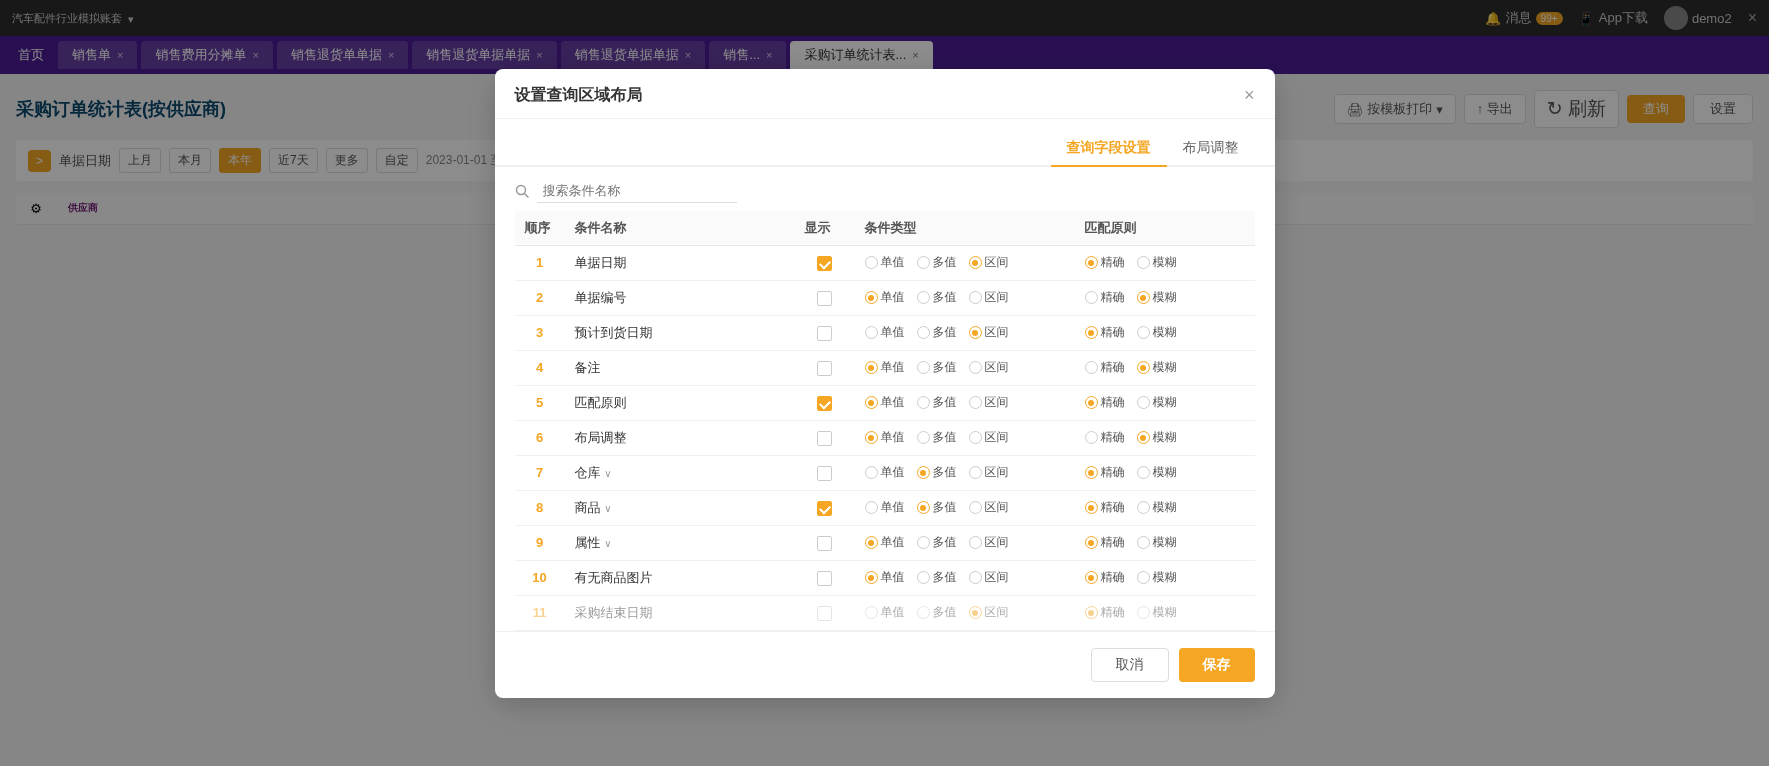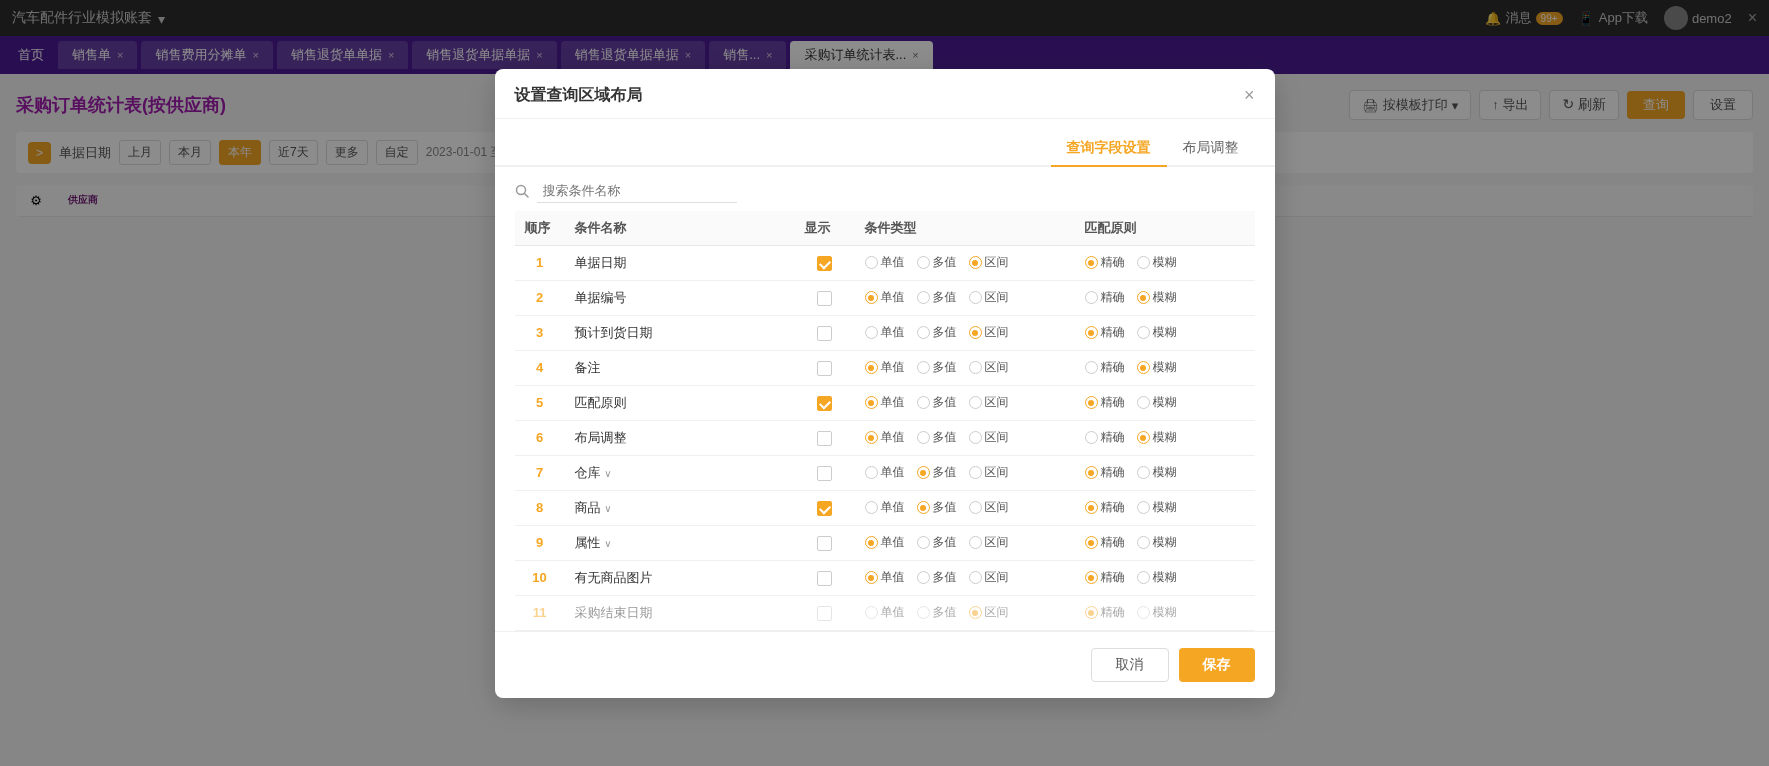--- a/index.html
+++ b/index.html
@@ -8,21 +8,21 @@
     
     .top-bar {
       background: #2d2d2d;
       height: 36px;
       display: flex;
       align-items: center;
       justify-content: space-between;
       padding: 0 12px;
       color: #ccc;
     }
-    .top-bar-left { font-size: 14px; display: flex; align-items: flex-end; gap: 6px; }
+    .top-bar-left { font-size: 11px; display: flex; align-items: flex-end; gap: 6px; }
     .top-bar-right { display: flex; align-items: center; gap: 16px; font-size: 13px; }
     .top-bar-right .badge {
       background: #f5a623; color: white; border-radius: 10px; padding: 1px 5px; font-size: 10px;
     }
     .close-x { color: #aaa; cursor: pointer; font-size: 16px; }
 
     
     .tab-bar {
       background: #4c1d95;
       height: 38px;
@@ -55,25 +55,25 @@
       position: relative;
     }
 
     
     .page-header {
       display: flex;
       align-items: center;
       justify-content: space-between;
       margin-bottom: 12px;
     }
-    .page-title { font-size: 18px; font-weight: bold; color: #a21caf; }
+    .page-title { font-size: 18px; font-weight: bold; color: #0c4a6e; }
     .page-actions { display: flex; gap: 8px; align-items: center; }
     .btn-template { background: white; border: 1px solid #ddd; padding: 5px 12px; border-radius: 4px; cursor: pointer; font-size: 13px; color: #555; display: flex; align-items: center; gap: 4px; }
     .btn-export { background: white; border: 1px solid #ddd; padding: 5px 12px; border-radius: 4px; cursor: pointer; font-size: 13px; color: #555; }
-    .btn-refresh { background: white; border: 1px solid #ddd; padding: 5px 12px; border-radius: 4px; cursor: pointer; font-size: 14px; color: #555; }
+    .btn-refresh { background: white; border: 1px solid #ddd; padding: 5px 12px; border-radius: 4px; cursor: pointer; font-size: 19px; color: #555; }
     .btn-query { background: #f5a623; border: none; padding: 5px 16px; border-radius: 4px; cursor: pointer; font-size: 13px; color: white; }
     .btn-settings { background: white; border: 1px solid #ddd; padding: 5px 16px; border-radius: 4px; cursor: pointer; font-size: 13px; color: #555; }
 
     
     .filter-bar {
       background: white;
       padding: 8px 12px;
       border-radius: 4px;
       display: flex;
       align-items: center;

